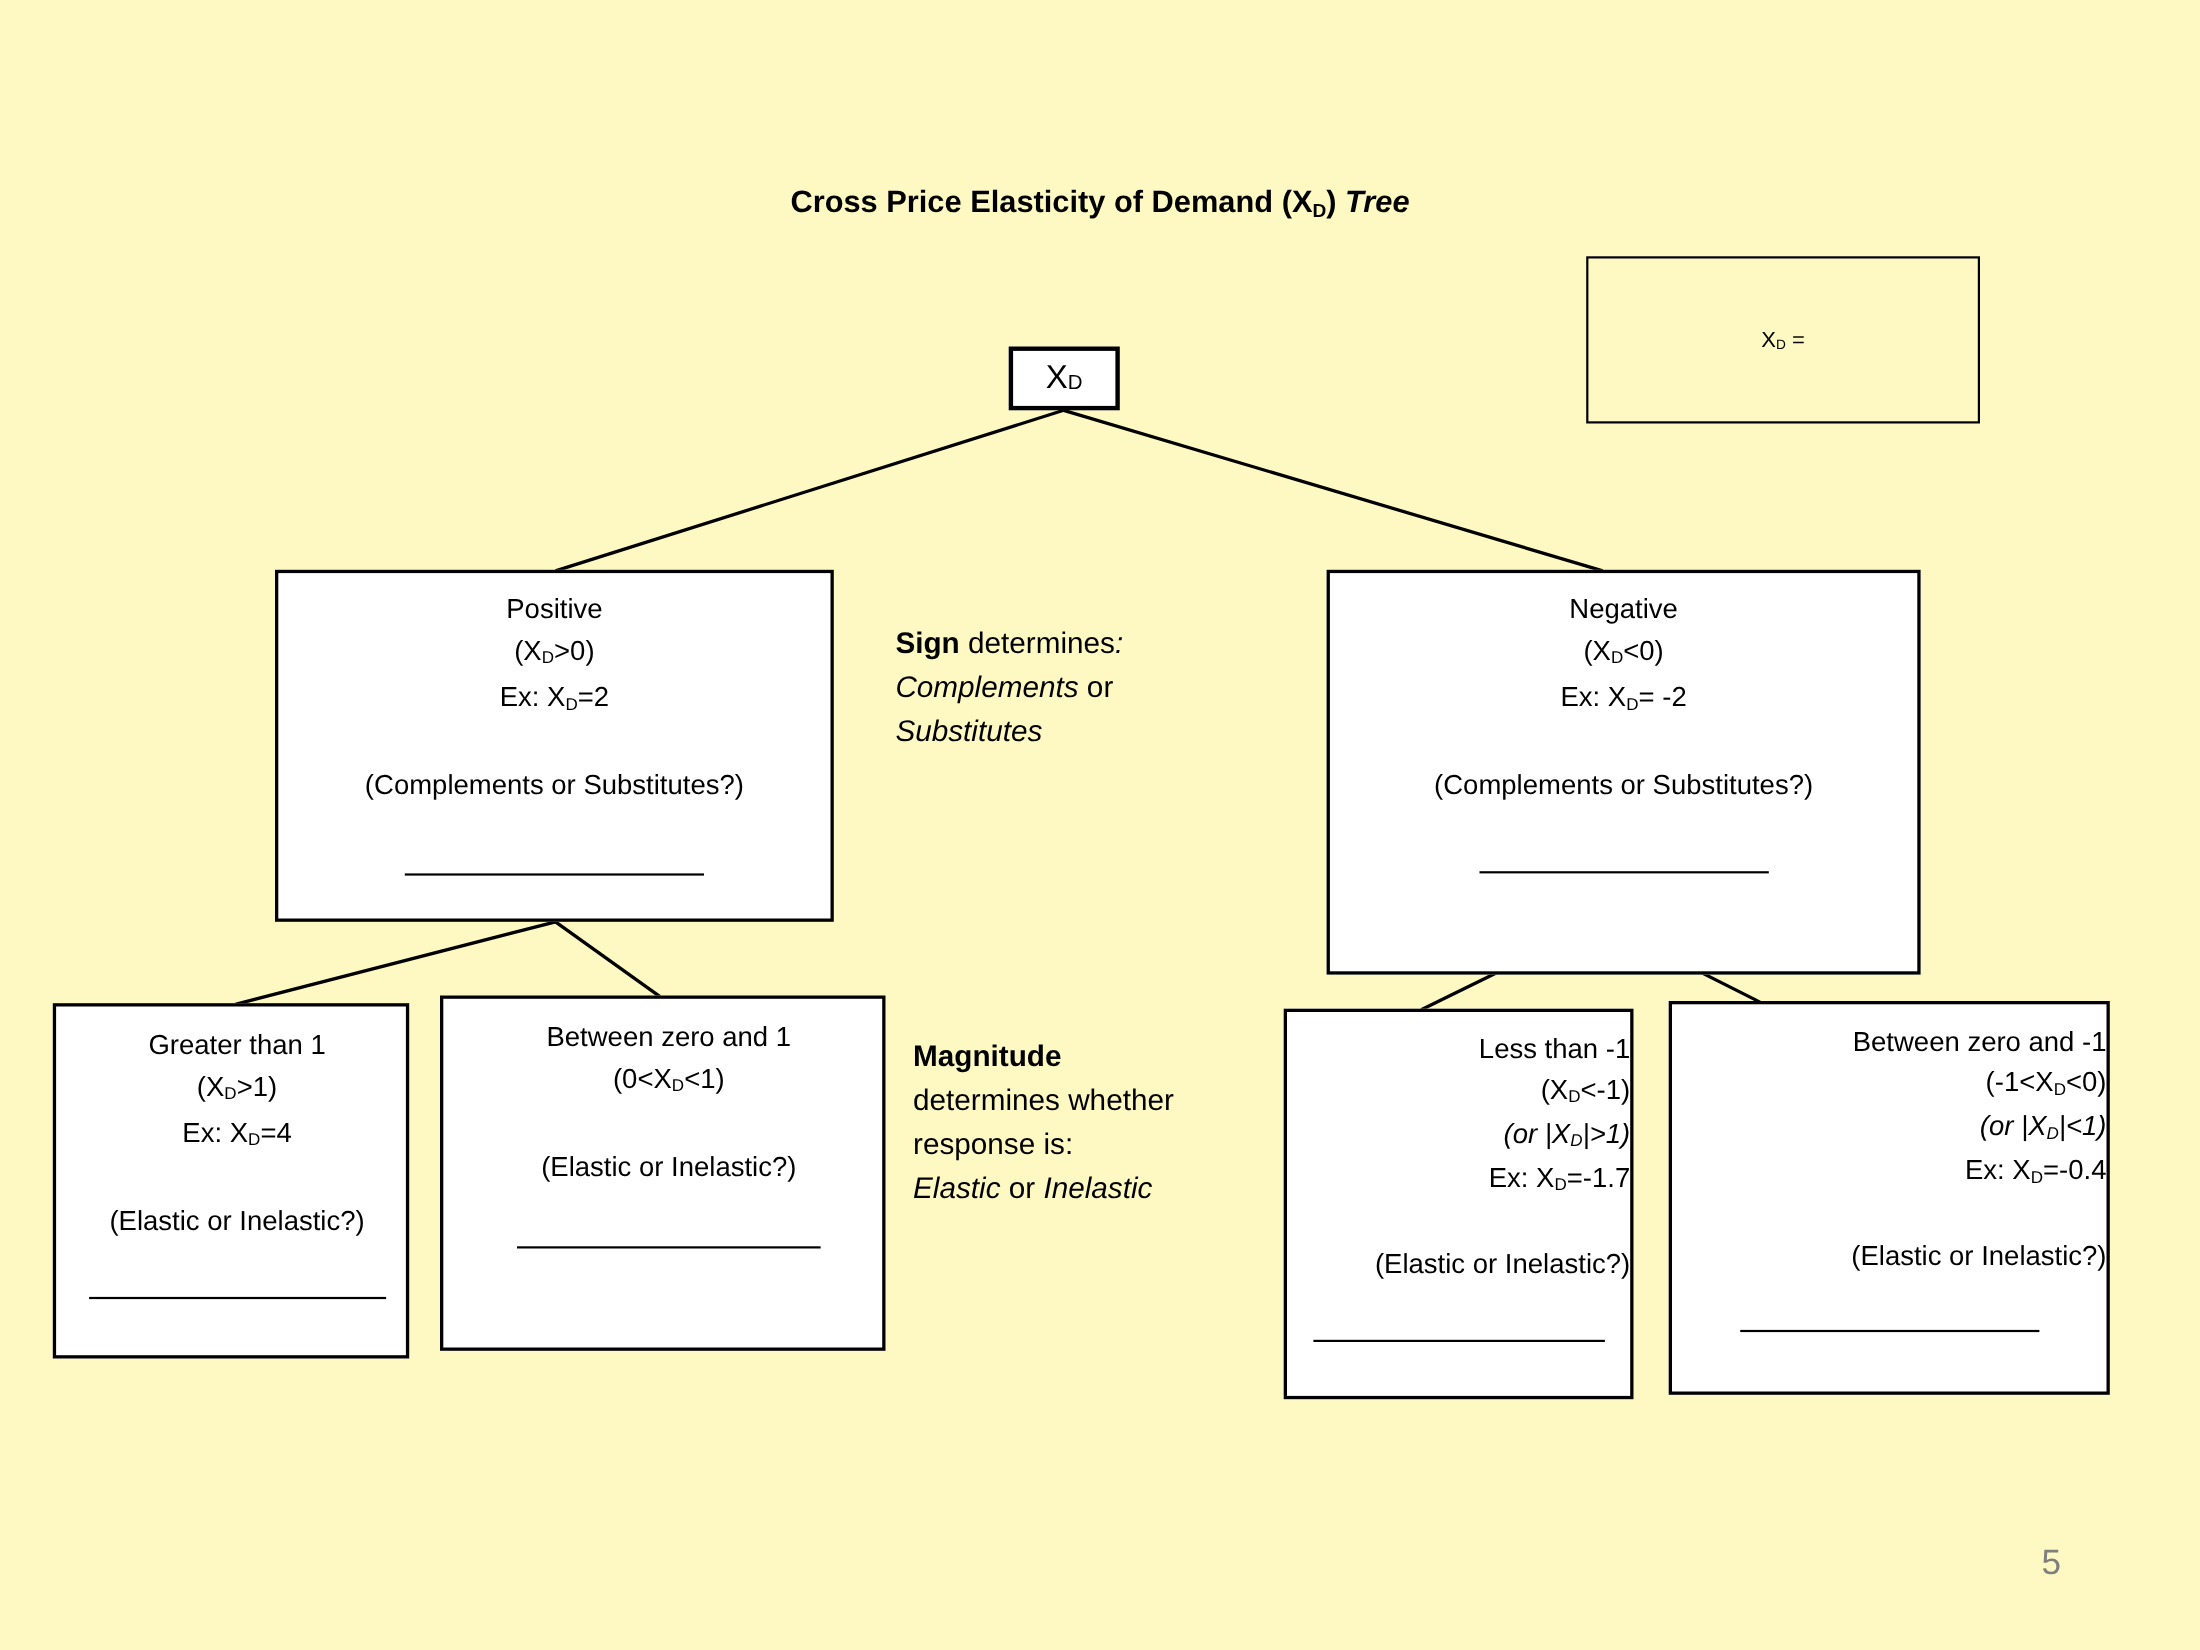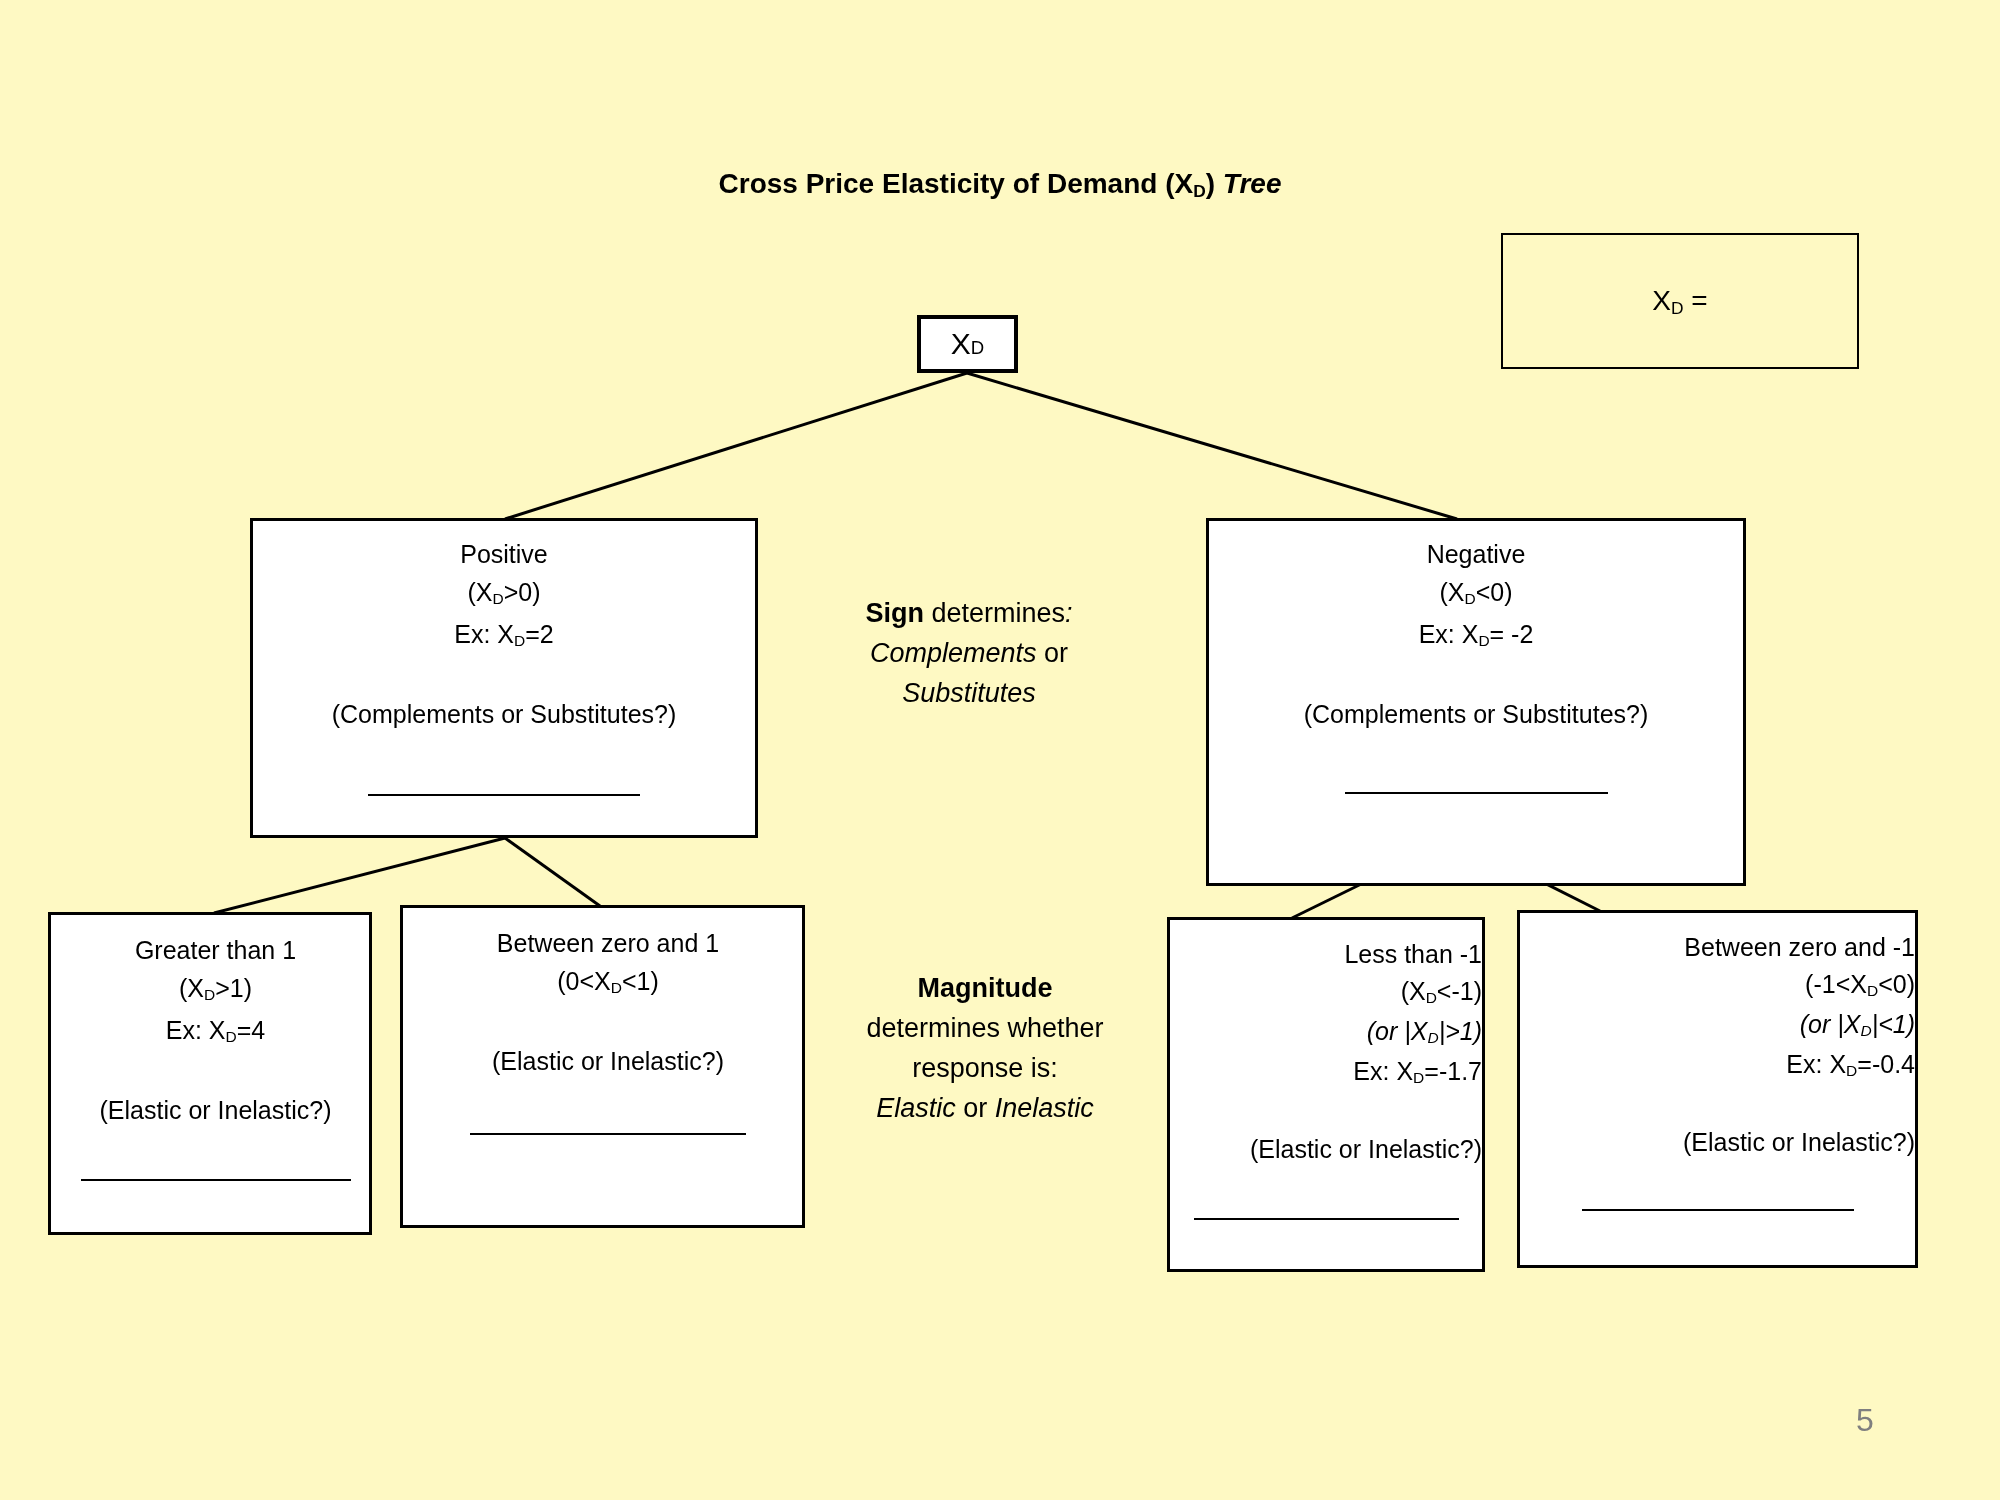--- a/index.html
+++ b/index.html
@@ -5,23 +5,23 @@
   html,body { margin:0; padding:0; background:#ffffff; }
   body { font-family:"Liberation Sans","DejaVu Sans",sans-serif; color:#000; }
   .canvas { position:relative; width:2000px; height:1500px; background:#fef9c3; overflow:hidden; }
 
   .title { position:absolute; top:168px; left:0; width:2000px; text-align:center;
            font-size:28px; font-weight:bold; }
   .it { font-style:italic; }
   .sb { font-size:0.62em; position:relative; top:0.22em; }
   .sp { font-size:0.62em; position:relative; top:-0.45em; }
 
-  .formula-box { position:absolute; left:1501px; top:233px; width:358px; height:136px;
+  .formula-box { position:absolute; left:1442px; top:233px; width:358px; height:152px;
                  border:2px solid #000; box-sizing:border-box; display:flex;
-                 align-items:center; justify-content:center; font-size:28px; }
+                 align-items:center; justify-content:center; font-size:20px; }
   .formula-inner { display:flex; align-items:center; gap:16px; }
   .fraction { display:inline-flex; flex-direction:column; align-items:center; }
   .fraction .num { border-bottom:4px solid #000; padding:0 4px 3px 4px; }
   .fraction .num .u { text-decoration:underline; }
   .fraction .den { padding-top:3px; }
 
   .root-box { position:absolute; left:917px; top:315px; width:101px; height:58px;
               border:4px solid #000; box-sizing:border-box; display:flex;
               align-items:center; justify-content:center; font-size:30px; background:#fff; }
 
@@ -30,21 +30,21 @@
 
   .node { position:absolute; border:3px solid #000; box-sizing:border-box;
           background:#fff; text-align:center; font-size:25px; line-height:38px; }
   .node-mid  { padding-top:14px; }
   .node-leafA{ padding-top:16px;padding-left:11px; }
   .node-leafB{ padding-top:16px; line-height:37px;text-align:right; }
   .bline { white-space:pre; }
   .spacer { height:38px; }
   .blank { border-bottom:2px solid #000; margin-left:auto; margin-right:auto; height:0; }
 
-  .note { position:absolute; text-align:center; font-size:27px; line-height:40px;margin-top:28px; }
+  .note { position:absolute; font-size:27px; line-height:40px; }
   .note .b { font-weight:bold; }
 
   .page-number { position:absolute; left:1856px; top:1402px; font-size:32px; color:#7f7f7f; }
 </style>
 </head>
 <body>
 
 <div class="canvas">
 
   <div class="title"><span>Cross Price Elasticity of Demand (X</span><span class="sb">D</span><span>) </span><span class="it">Tree</span></div>

